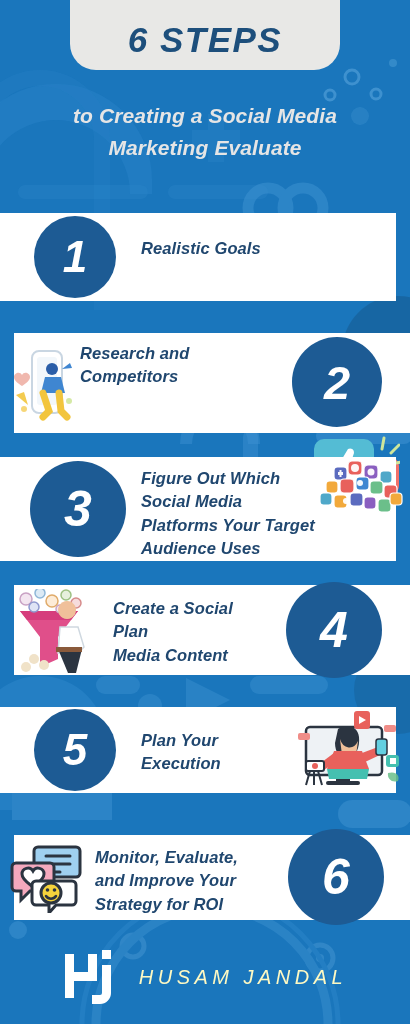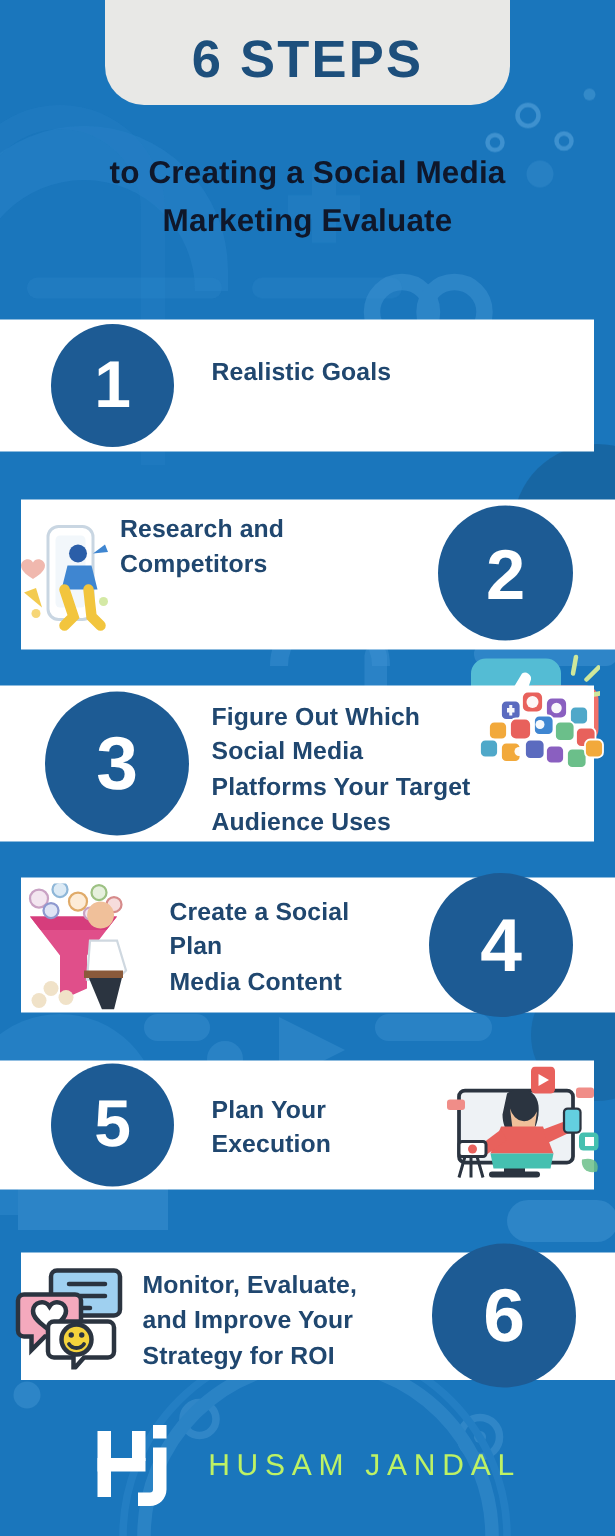--- a/index.html
+++ b/index.html
@@ -8,20 +8,21 @@
     height: 1024px;
     overflow: hidden;
     font-family: "Liberation Sans", sans-serif;
   }
   #infographic {
     position: relative;
     width: 410px;
     height: 1024px;
     background: #1a76bc;
     overflow: hidden;
+    font-style: italic;
   }
 
   
   .bg { position: absolute; inset: 0; overflow: hidden; pointer-events: none; }
   .bg svg { position: absolute; top: 0; left: 0; }
 
   
   .badge {
     position: absolute;
     left: 70px;
@@ -42,21 +43,21 @@
     letter-spacing: 1.5px;
     color: #1d4f7c;
   }
 
   .subtitle {
     position: absolute;
     top: 100px;
     left: 0;
     width: 410px;
     text-align: center;
-    color: #0f172a;
+    color: #e5e5e5;
     font-size: 21px;
     font-weight: 700;
     line-height: 1.5;
     letter-spacing: 0.1px;
     z-index: 4;
     padding: 0 14px;
   }
 
   
   .step {
@@ -113,21 +114,21 @@
     width: 410px;
     height: 94px;
     display: flex;
     align-items: center;
     justify-content: center;
     gap: 18px;
     z-index: 4;
   }
   .logo-mark { width: 58px; height: 62px; }
   .brand {
-    color: #bef264;
+    color: #fef9c3;
     font-size: 20px;
     letter-spacing: 4.5px;
     font-weight: 400;
   }
 </style>
 </head>
 <body>
 
 <div id="infographic">
 

